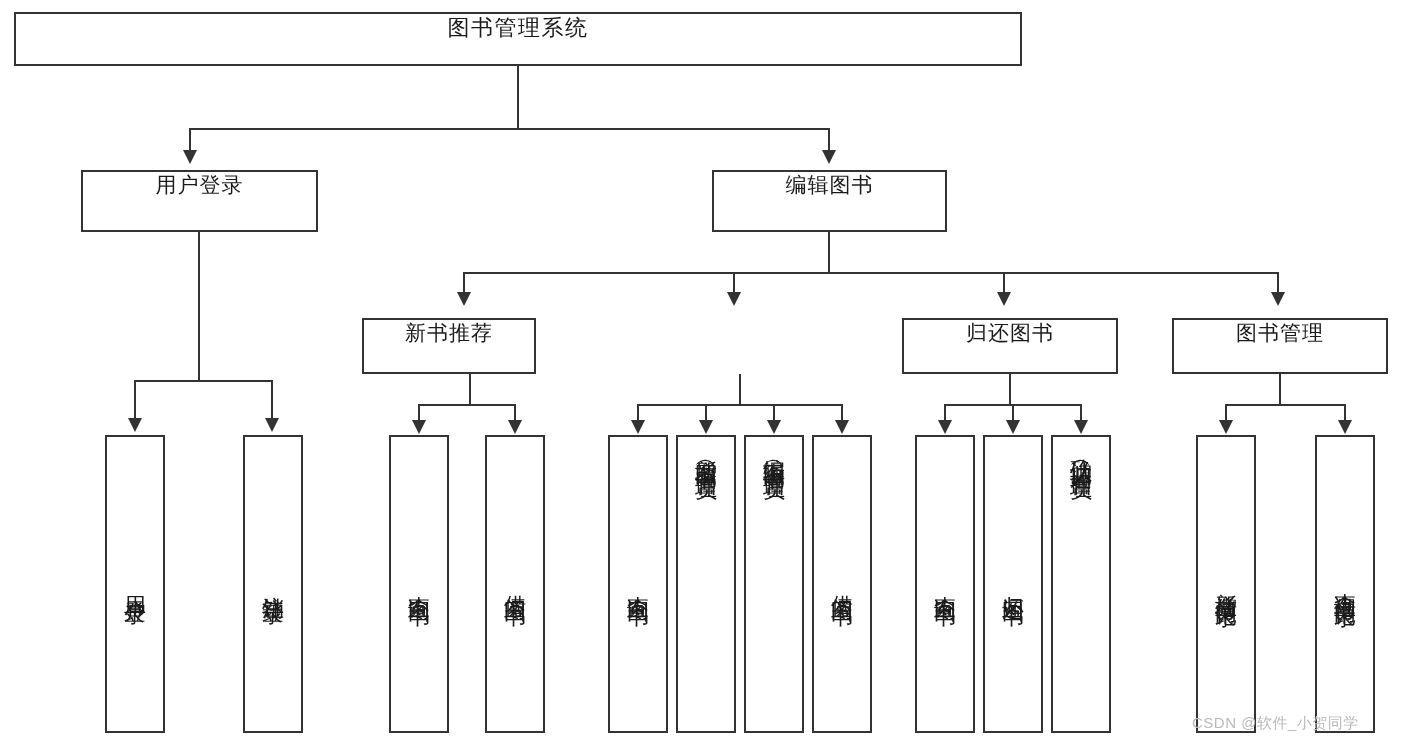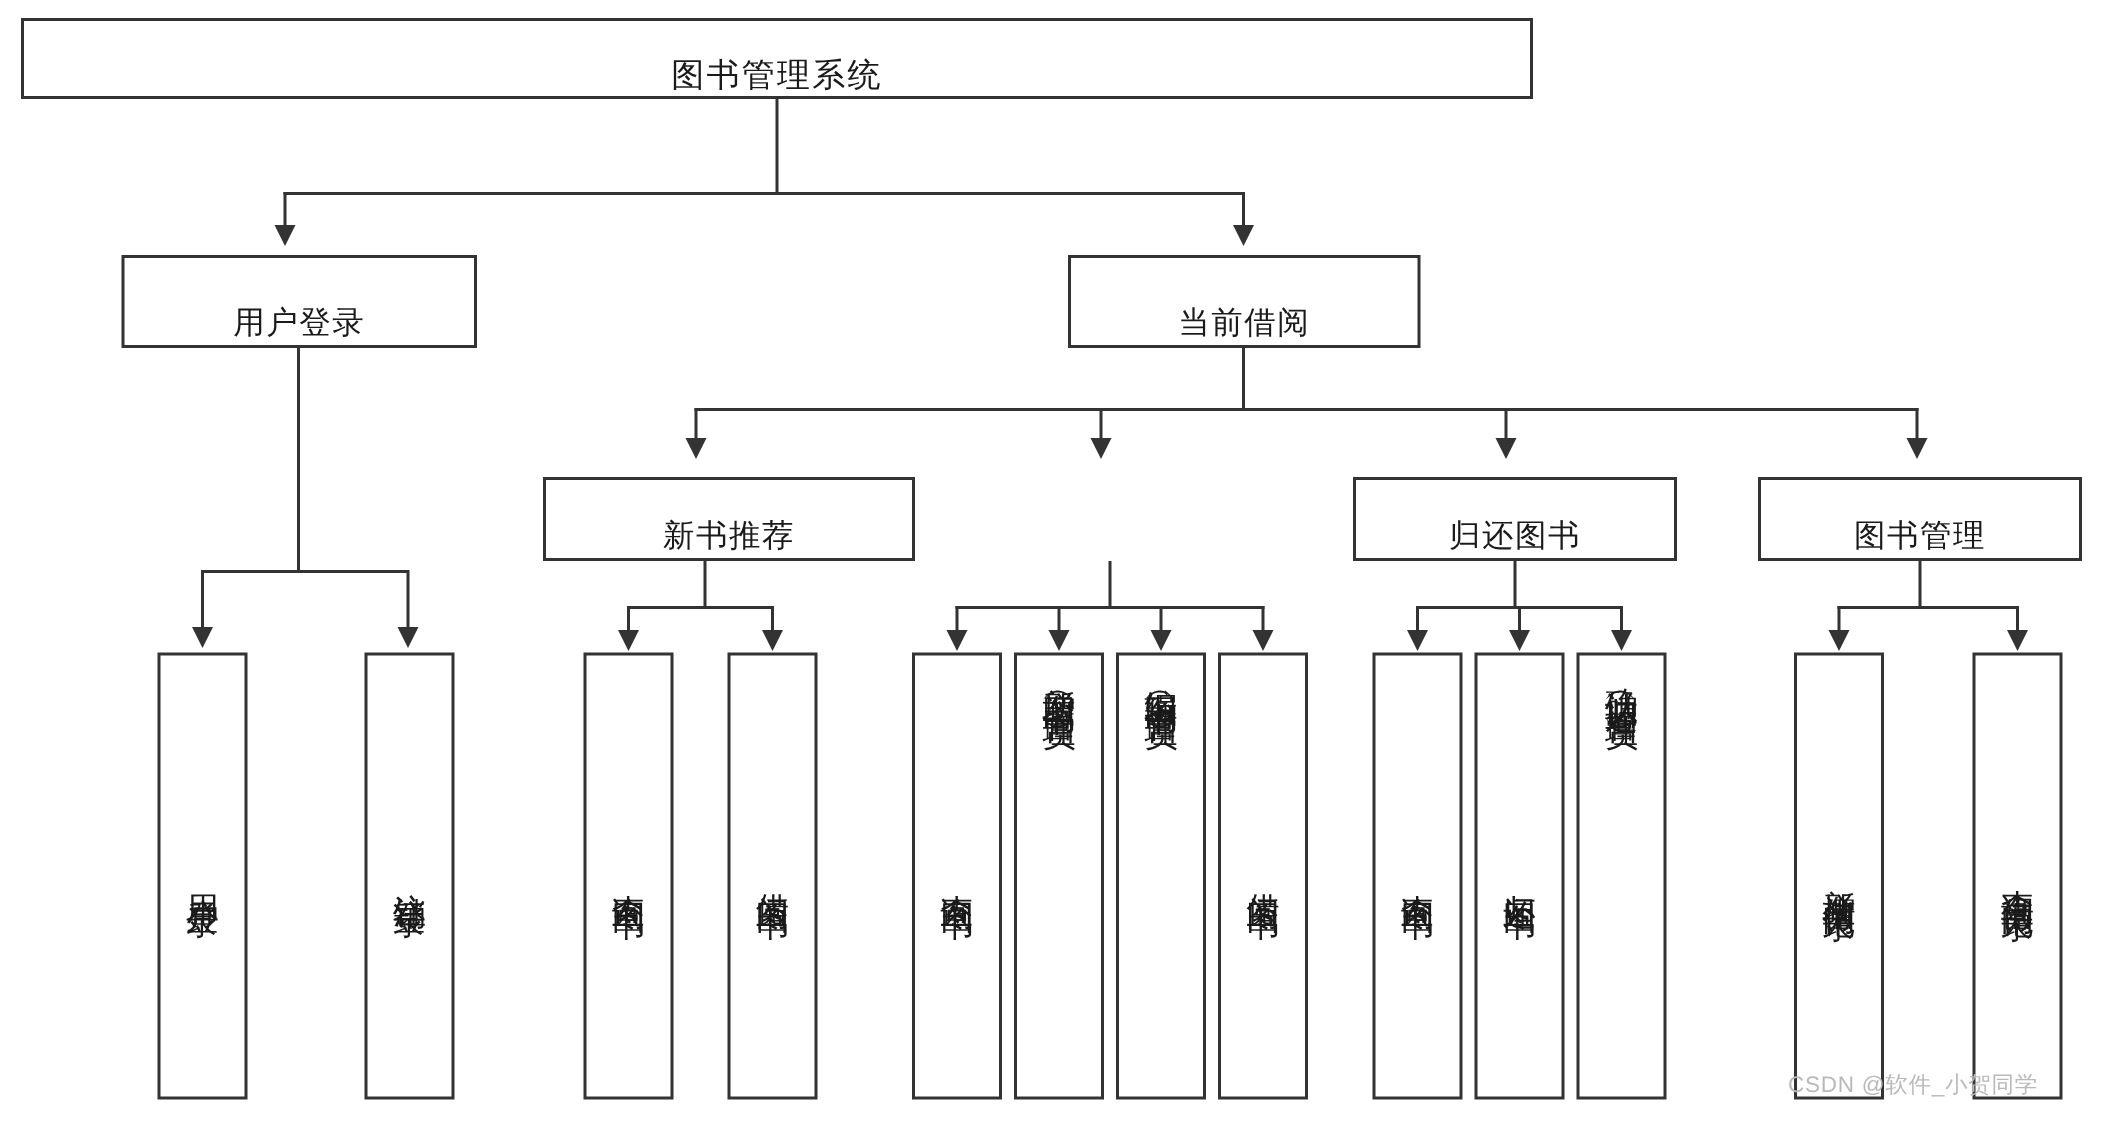--- a/index.html
+++ b/index.html
@@ -14,21 +14,21 @@
     background:#ffffff;
     overflow:hidden;
   }
   
   .node{
     position:absolute;
     box-sizing:border-box;
     background:#ffffff;
     border:2px solid #333333;
     display:flex;
-    align-items:flex-end;
+    align-items:flex-start;
     justify-content:center;
     color:#1a1a1a;
   }
   .node .lbl{
     display:block;
     text-align:center;
     line-height:1.28;
     white-space:pre-line;
   }
   
@@ -93,42 +93,42 @@
   <div class="ln v" style="left:189px;top:128px;width:2px;height:24px;"></div>
   <div class="arw" style="left:183px;top:150px;"></div>
   <div class="ln v" style="left:828px;top:128px;width:2px;height:24px;"></div>
   <div class="arw" style="left:822px;top:150px;"></div>
 
   <div class="node h" style="left:81px;top:170px;width:237px;height:62px;">
     <span class="lbl">用户登录</span>
   </div>
 
   <div class="node h" style="left:712px;top:170px;width:235px;height:62px;">
-    <span class="lbl">当前借阅</span>
+    <span class="lbl">编辑图书</span>
   </div>
 
   <div class="ln v" style="left:198px;top:232px;width:2px;height:150px;"></div>
   <div class="ln h" style="left:134px;top:380px;width:138px;height:2px;"></div>
   <div class="ln v" style="left:134px;top:380px;width:2px;height:40px;"></div>
   <div class="arw" style="left:128px;top:418px;"></div>
   <div class="ln v" style="left:271px;top:380px;width:2px;height:40px;"></div>
   <div class="arw" style="left:265px;top:418px;"></div>
 
   <div class="ln v" style="left:828px;top:232px;width:2px;height:42px;"></div>
   <div class="ln h" style="left:463px;top:272px;width:816px;height:2px;"></div>
   <div class="ln v" style="left:463px;top:272px;width:2px;height:22px;"></div>
   <div class="arw" style="left:457px;top:292px;"></div>
   <div class="ln v" style="left:733px;top:272px;width:2px;height:22px;"></div>
   <div class="arw" style="left:727px;top:292px;"></div>
   <div class="ln v" style="left:1003px;top:272px;width:2px;height:22px;"></div>
   <div class="arw" style="left:997px;top:292px;"></div>
   <div class="ln v" style="left:1277px;top:272px;width:2px;height:22px;"></div>
   <div class="arw" style="left:1271px;top:292px;"></div>
 
-  <div class="node h" style="left:362px;top:318px;width:248px;height:56px;">
+  <div class="node h" style="left:362px;top:318px;width:174px;height:56px;">
     <span class="lbl">新书推荐</span>
   </div>
   <div class="node h" style="left:902px;top:318px;width:216px;height:56px;">
     <span class="lbl">归还图书</span>
   </div>
   <div class="node h" style="left:1172px;top:318px;width:216px;height:56px;">
     <span class="lbl">图书管理</span>
   </div>
 
   <div class="ln v" style="left:469px;top:374px;width:2px;height:32px;"></div>

